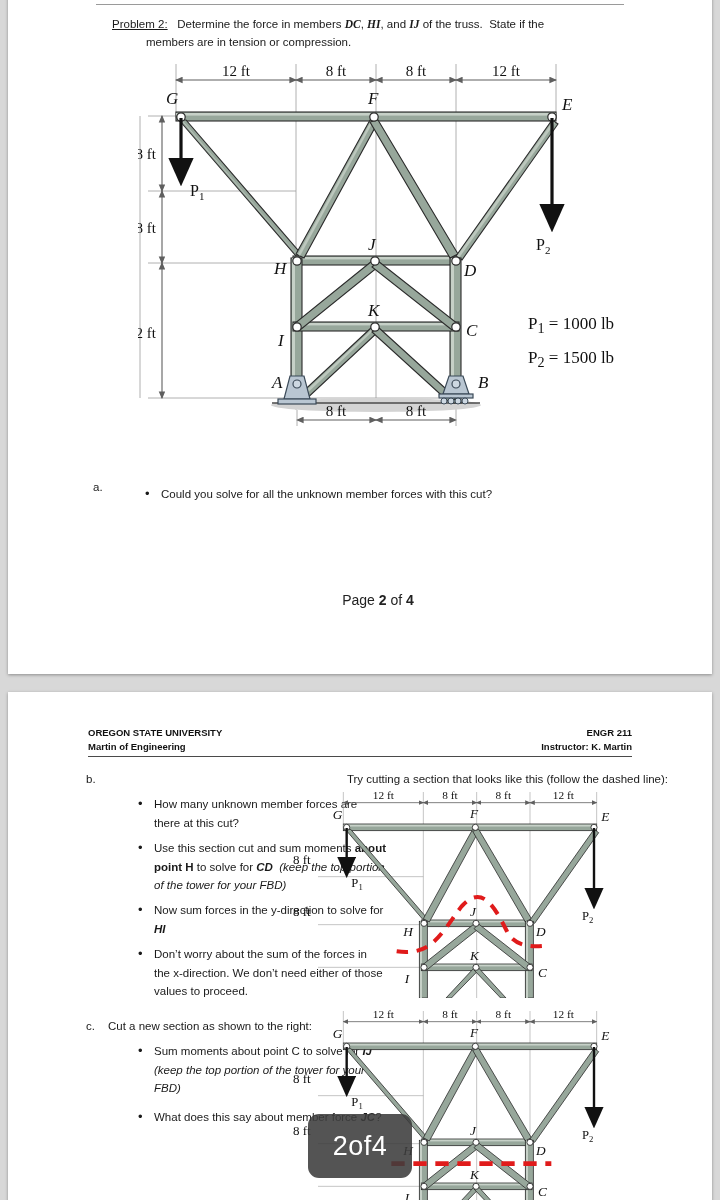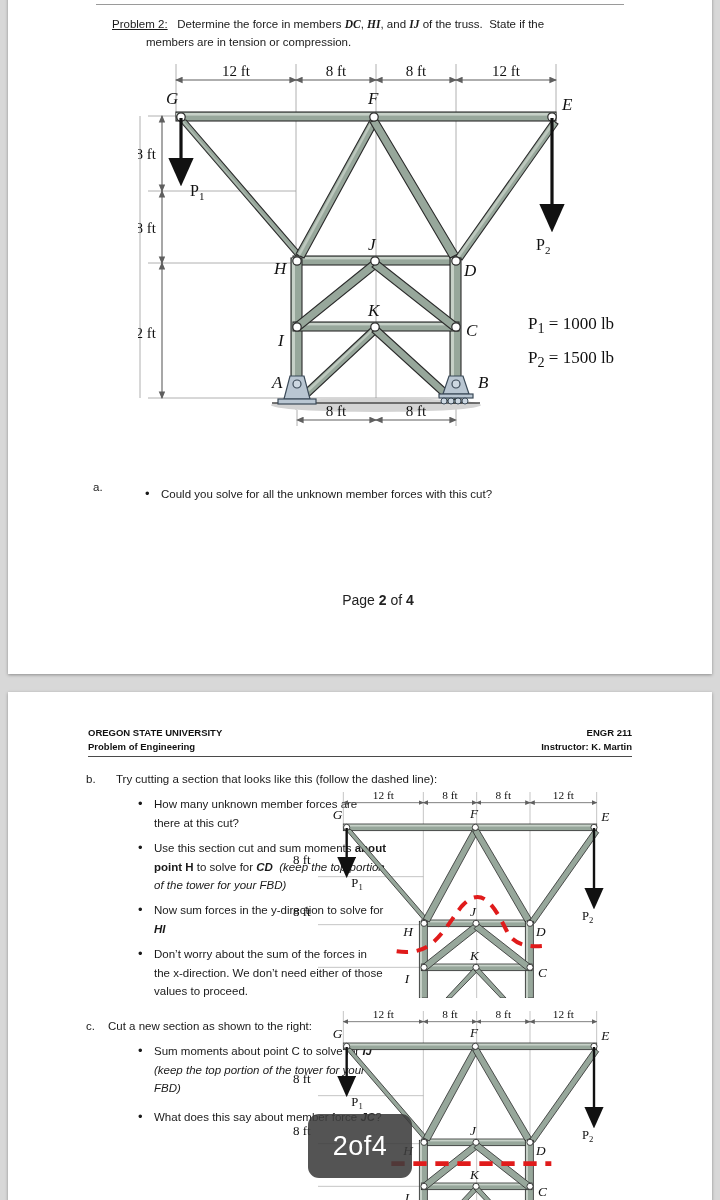--- a/index.html
+++ b/index.html
@@ -265,29 +265,29 @@
 </div>
 
 <div class="page" id="page-two">
 
   <div class="doc-head">
     <div class="row">
       <span>OREGON STATE UNIVERSITY</span>
       <span>ENGR 211</span>
     </div>
     <div class="row">
-      <span>Problem of Engineering</span>
+      <span>Martin of Engineering</span>
       <span>Instructor:  K. Martin</span>
     </div>
     <div class="rule"></div>
   </div>
 
   <div class="qitem" style="left:78px; top:78px; width:300px;">
     <span class="q-marker">b.</span>
-    <div style="margin-left:30px; width:560px;">Try cutting a section that looks like this (follow the dashed line):</div>
+    <div style="margin-left:22px; width:560px;text-align:right;">Try cutting a section that looks like this (follow the dashed line):</div>
 
     <div style="margin-left:48px; margin-top:4px;">
       <div class="bullet-row">How many unknown member forces are there at this cut?</div>
       <div class="bullet-row">Use this section cut and sum moments <b class="bd">about point H</b> to solve for <b class="bi">CD</b>&nbsp; <i class="itl">(keep the top portion of the tower for your FBD)</i></div>
       <div class="bullet-row">Now sum forces in the y-direction to solve for <b class="bi">HI</b></div>
       <div class="bullet-row">Don’t worry about the sum of the forces in the x-direction.  We don’t need either of those values to proceed.</div>
     </div>
   </div>
 
   <div class="qitem" style="left:78px; top:325px; width:300px;">

